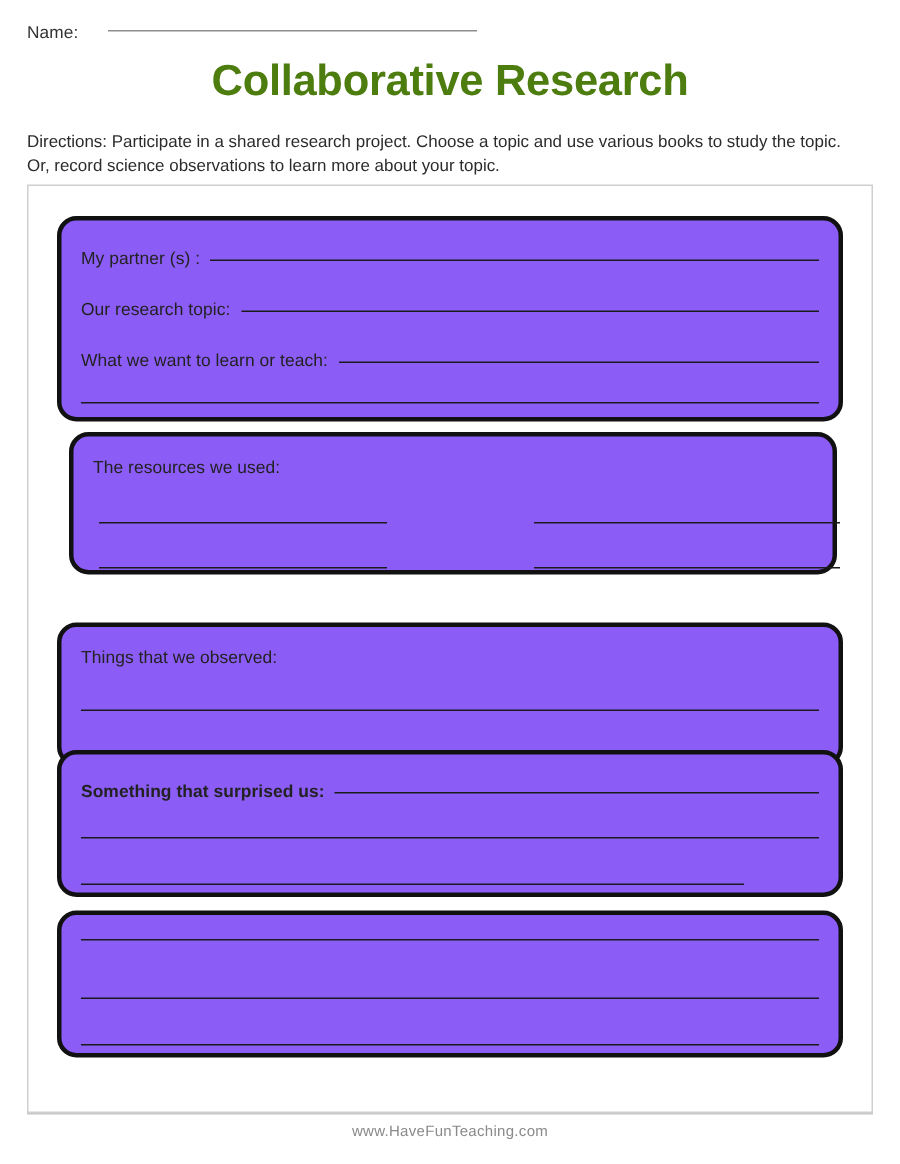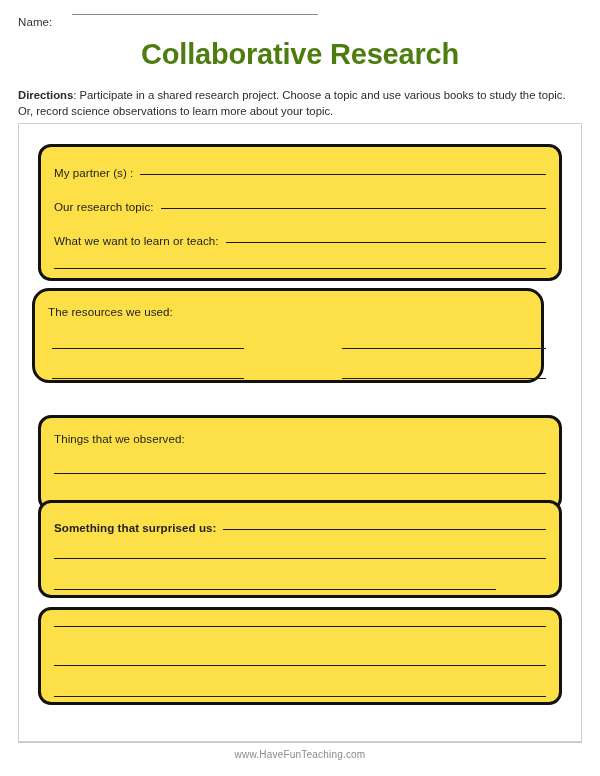--- a/index.html
+++ b/index.html
@@ -16,21 +16,21 @@
     overflow: hidden;
   }
 
   
   .name-row {
     position: absolute;
     left: 18px;
     top: 16px;
     width: 300px;
     display: flex;
-    align-items: flex-start;
+    align-items: center;
     gap: 20px;
   }
   .name-label {
     font-size: 11.5px;
     color: #333;
     letter-spacing: .1px;
     white-space: nowrap;
   }
   .name-rule {
     flex: 1;
@@ -55,40 +55,40 @@
   
   .directions {
     position: absolute;
     left: 18px;
     top: 88px;
     width: 556px;
     font-size: 11.3px;
     line-height: 15.5px;
     color: #2b2b2b;
   }
-  .directions b { font-weight: bold; }
+  .directions b { font-weight: normal; }
 
   
   .outer-frame {
     position: absolute;
     left: 18px;
     top: 123px;
     width: 564px;
     height: 619px;
     border: 1px solid #cfcfcf;
     box-sizing: border-box;
   }
 
   
   .box {
     position: absolute;
     box-sizing: border-box;
     border: 3px solid #111;
     border-radius: 13px;
-    background: #fde047;
+    background: #8b5cf6;
   }
   .box-inner {
     position: absolute;
     left: 13px;
     right: 13px;
     top: 0;
     bottom: 0;
   }
 
   .field-label {
@@ -172,21 +172,21 @@
 
     <div class="field-row" style="top:87px;text-align:center;">
       <span class="field-label">What we want to learn or teach:</span>
       <span class="rule"></span>
     </div>
 
     <div class="rule-line" style="left:0; right:0; top:121px;"></div>
   </div>
 </div>
 
-<div class="box" style="left:32px; top:288px; width:512px; height:95px;border-radius:17px;">
+<div class="box" style="left:46px; top:288px; width:512px; height:95px;">
   <div class="box-inner">
 
     <div class="field-label" style="position:absolute; left:0; top:14px;">The resources we used:</div>
 
     <div class="rule-line" style="left:4px; width:192px; top:57px;"></div>
     <div class="rule-line" style="left:294px; width:204px; top:57px;"></div>
 
     <div class="rule-line" style="left:4px; width:192px; top:87px;"></div>
     <div class="rule-line" style="left:294px; width:204px; top:87px;"></div>
   </div>

